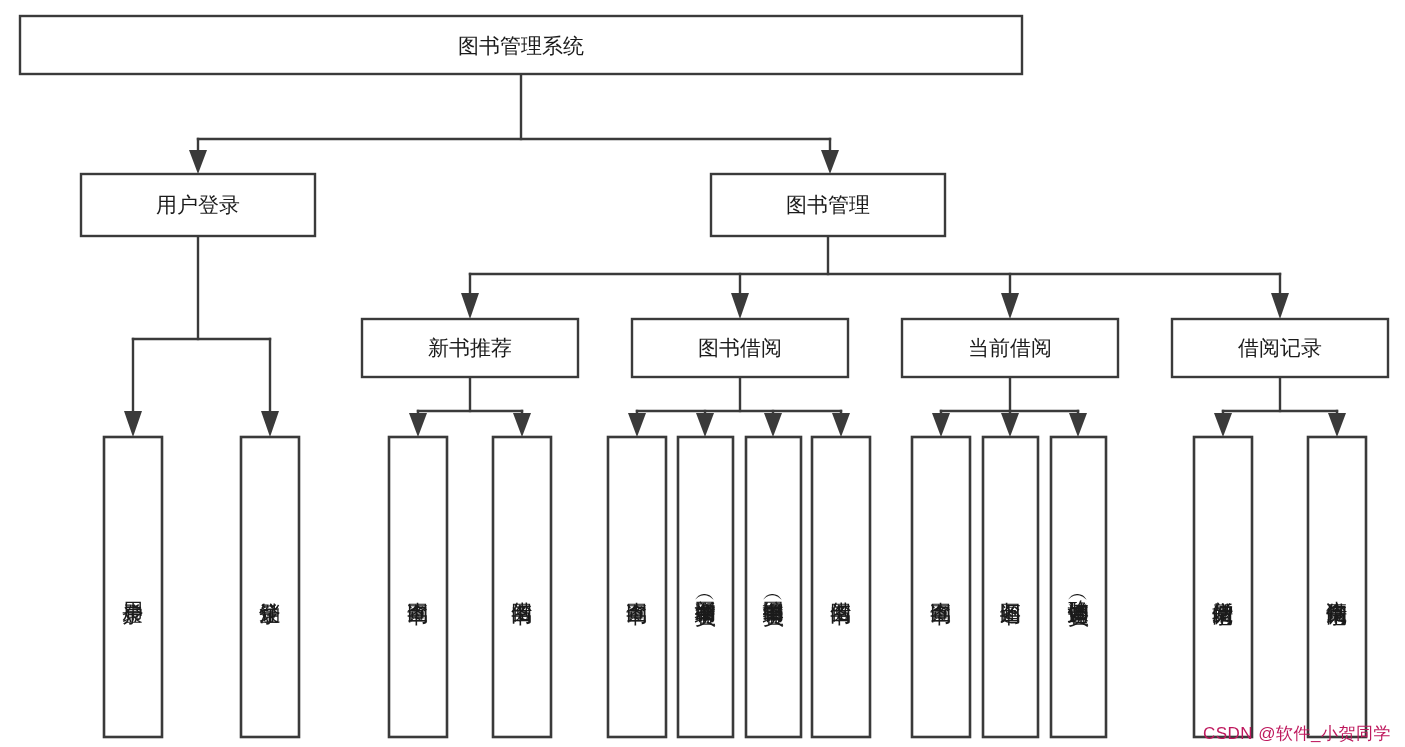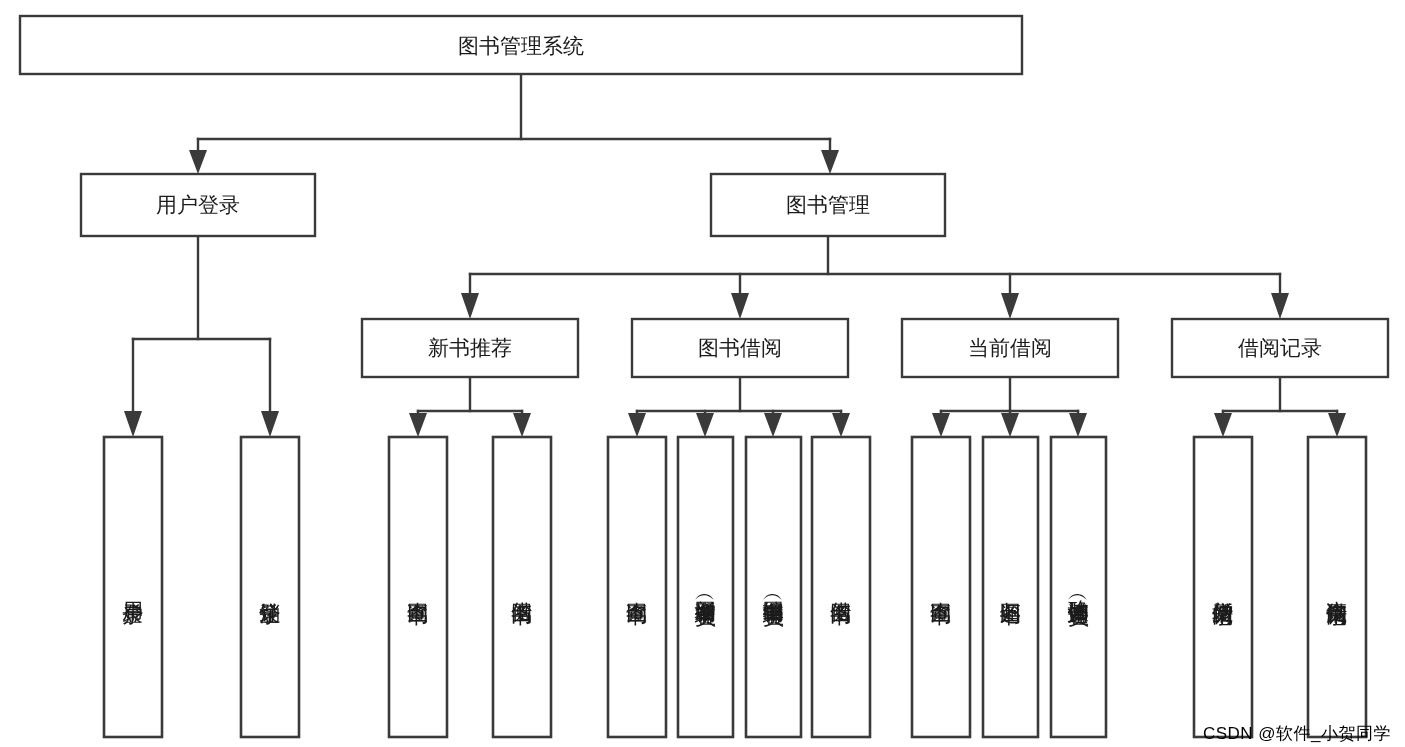--- a/index.html
+++ b/index.html
@@ -68,21 +68,21 @@
     letter-spacing: 1px;
     white-space: nowrap;
     text-align: center;
   }
   .watermark {
     position: absolute;
     right: 14px;
     bottom: 6px;
     font-family: "Liberation Sans", sans-serif;
     font-size: 17px;
-    color: #000000;
+    color: #be185d;
     letter-spacing: 0.5px;
     white-space: nowrap;
   }
 </style>
 </head>
 <body>
 
 <div id="diagram-root">
 
   <svg class="flow" viewBox="0 0 1405 747">

